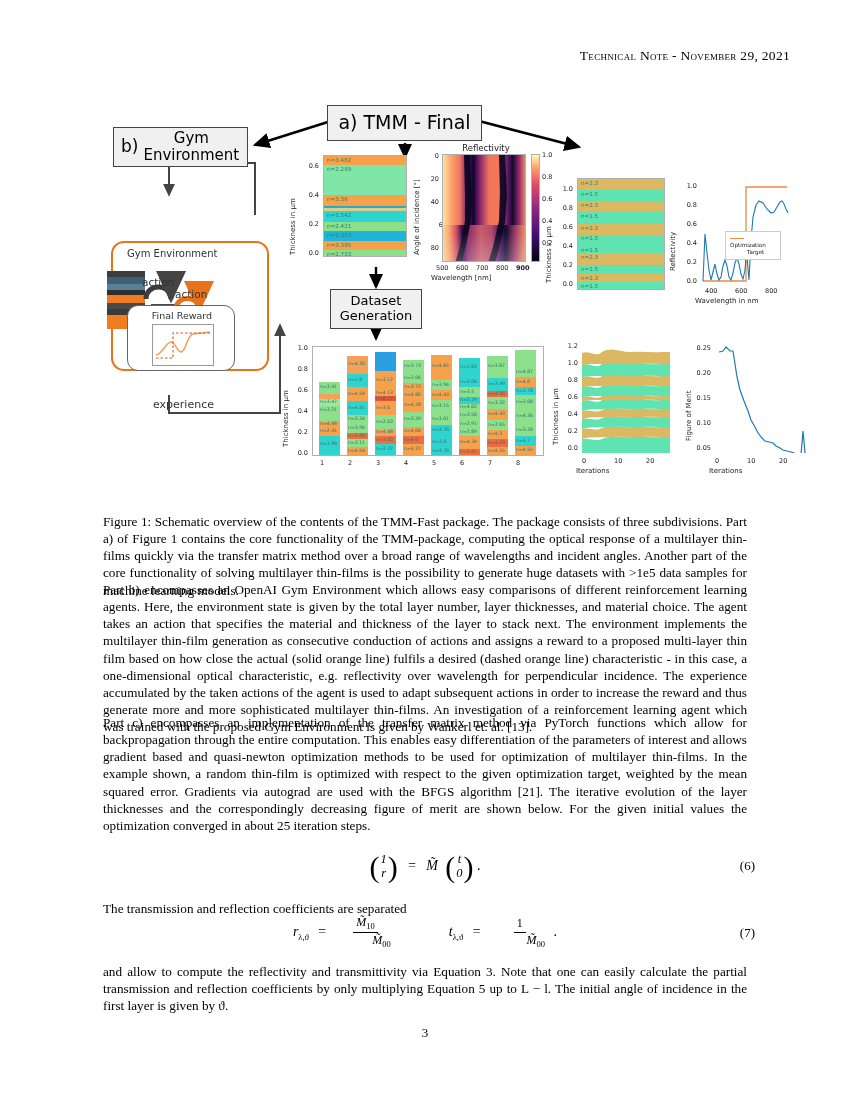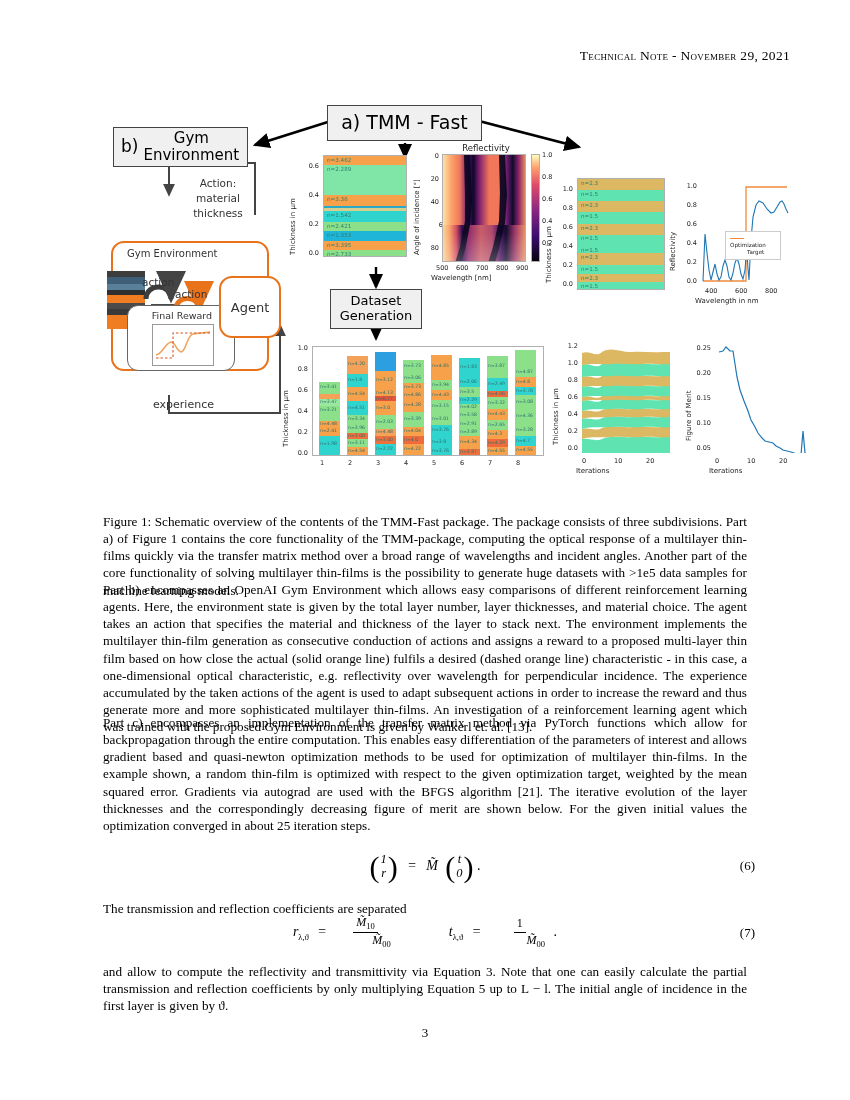--- a/index.html
+++ b/index.html
@@ -148,45 +148,40 @@
 
       <line x1="281" y1="234" x2="281" y2="244" stroke="#000" stroke-width="2.2" marker-end="url(#ah)"></line>
 
       <path d="M74,80 L74,68 L160,68 L160,120" fill="none" stroke="#444" stroke-width="2"></path>
       <path d="M74,80 L74,100" fill="none" stroke="#444" stroke-width="2" marker-end="url(#ahg)"></path>
 
       <path d="M74,300 L74,318 L185,318 L185,230" fill="none" stroke="#444" stroke-width="2" marker-end="url(#ahg)"></path>
     </svg>
 
     <div class="nodebox" id="box-a">
-      <span>a) TMM - Fast</span>
+      <span>a) TMM - Final</span>
     </div>
 
     <div class="nodebox" id="box-b">
       <span class="bl">b)</span>
       <span>
         <span style="display:block">Gym</span>
         <span style="display:block">Environment</span>
       </span>
     </div>
 
 
     <div class="nodebox" id="box-ds">
       <span>
         <span style="display:block">Dataset</span>
         <span style="display:block">Generation</span>
       </span>
     </div>
 
     <div class="gymwrap">
-      <div class="actionlabel">
-        <div>Action:</div>
-        <div>material</div>
-        <div>thickness</div>
-      </div>
 
       <div class="gymbox">
         <div class="gymtitle">Gym Environment</div>
 
         <div class="stackmini" style="left:-6px; top:28px; width:38px; height:58px;">
           <div style="height:6px;background:#3d3d3d"></div>
           <div style="height:7px;background:#3f5f78"></div>
           <div style="height:6px;background:#5a7f99"></div>
           <div style="height:5px;background:#2f2f2f"></div>
           <div style="height:8px;background:#f07d22"></div>
@@ -216,23 +211,20 @@
           <div class="rewardtitle">Final Reward</div>
           <div class="rewardplot">
             <svg width="60" height="40" viewBox="0 0 60 40">
               <path d="M3,30 C9,30 12,18 18,17 C22,16.5 24,27 28,27 C33,27 34,10 40,9 C47,8 50,8 57,7" fill="none" stroke="#f0a35c" stroke-width="1.6"></path>
               <path d="M3,33 L20,33 L20,8 L57,8" fill="none" stroke="#d9541e" stroke-width="1.1" stroke-dasharray="2.5,2"></path>
             </svg>
           </div>
         </div>
       </div>
 
-      <div class="agentbox">
-        <span>Agent</span>
-      </div>
 
       <div class="explabel">experience</div>
     </div>
 
     <div class="panel" style="left:192px; top:56px; width:124px; height:118px;">
       <div class="ylab" style="left:2px; top:104px;">Thickness in µm</div>
       <div class="tick tickr" style="left:8px; top:11px; width:24px;">0.6</div>
       <div class="tick tickr" style="left:8px; top:40px; width:24px;">0.4</div>
       <div class="tick tickr" style="left:8px; top:69px; width:24px;">0.2</div>
       <div class="tick tickr" style="left:8px; top:98px; width:24px;">0.0</div>
@@ -338,21 +330,21 @@
       <div class="tick" style="left:131px; top:8px;">1.0</div>
       <div class="tick" style="left:131px; top:30px;">0.8</div>
       <div class="tick" style="left:131px; top:52px;">0.6</div>
       <div class="tick" style="left:131px; top:74px;">0.4</div>
       <div class="tick" style="left:131px; top:96px;">0.2</div>
 
       <div class="tick" style="left:25px;  top:121px;">500</div>
       <div class="tick" style="left:45px;  top:121px;">600</div>
       <div class="tick" style="left:65px;  top:121px;">700</div>
       <div class="tick" style="left:85px;  top:121px;">800</div>
-      <div class="tick" style="left:105px; top:121px;">900</div>
+      <div class="tick" style="left:105px; top:121px;font-weight:bold;">900</div>
       <div class="xlab" style="left:20px; top:131px; width:110px;">Wavelength [nm]</div>
     </div>
 
     <div class="panel" style="left:448px; top:78px; width:128px; height:130px;">
       <div class="ylab" style="left:2px; top:110px;">Thickness in µm</div>
       <div class="tick tickr" style="left:6px; top:12px;  width:24px;">1.0</div>
       <div class="tick tickr" style="left:6px; top:31px;  width:24px;">0.8</div>
       <div class="tick tickr" style="left:6px; top:50px;  width:24px;">0.6</div>
       <div class="tick tickr" style="left:6px; top:69px;  width:24px;">0.4</div>
       <div class="tick tickr" style="left:6px; top:88px;  width:24px;">0.2</div>

